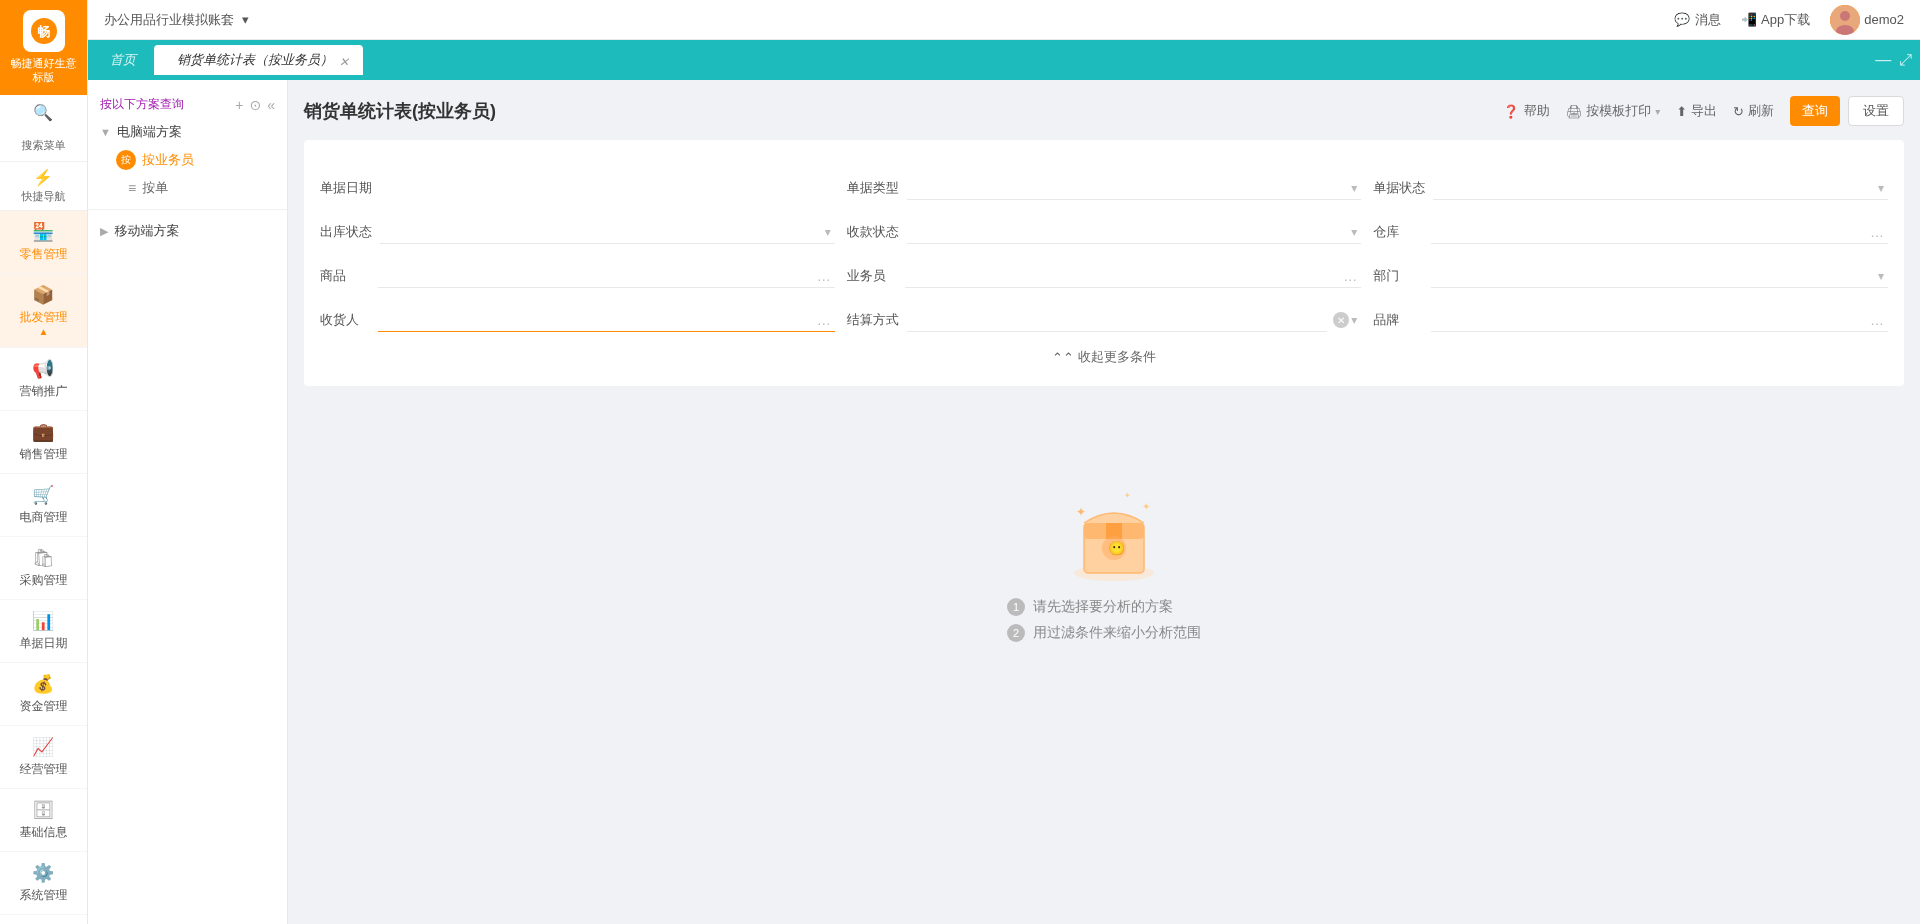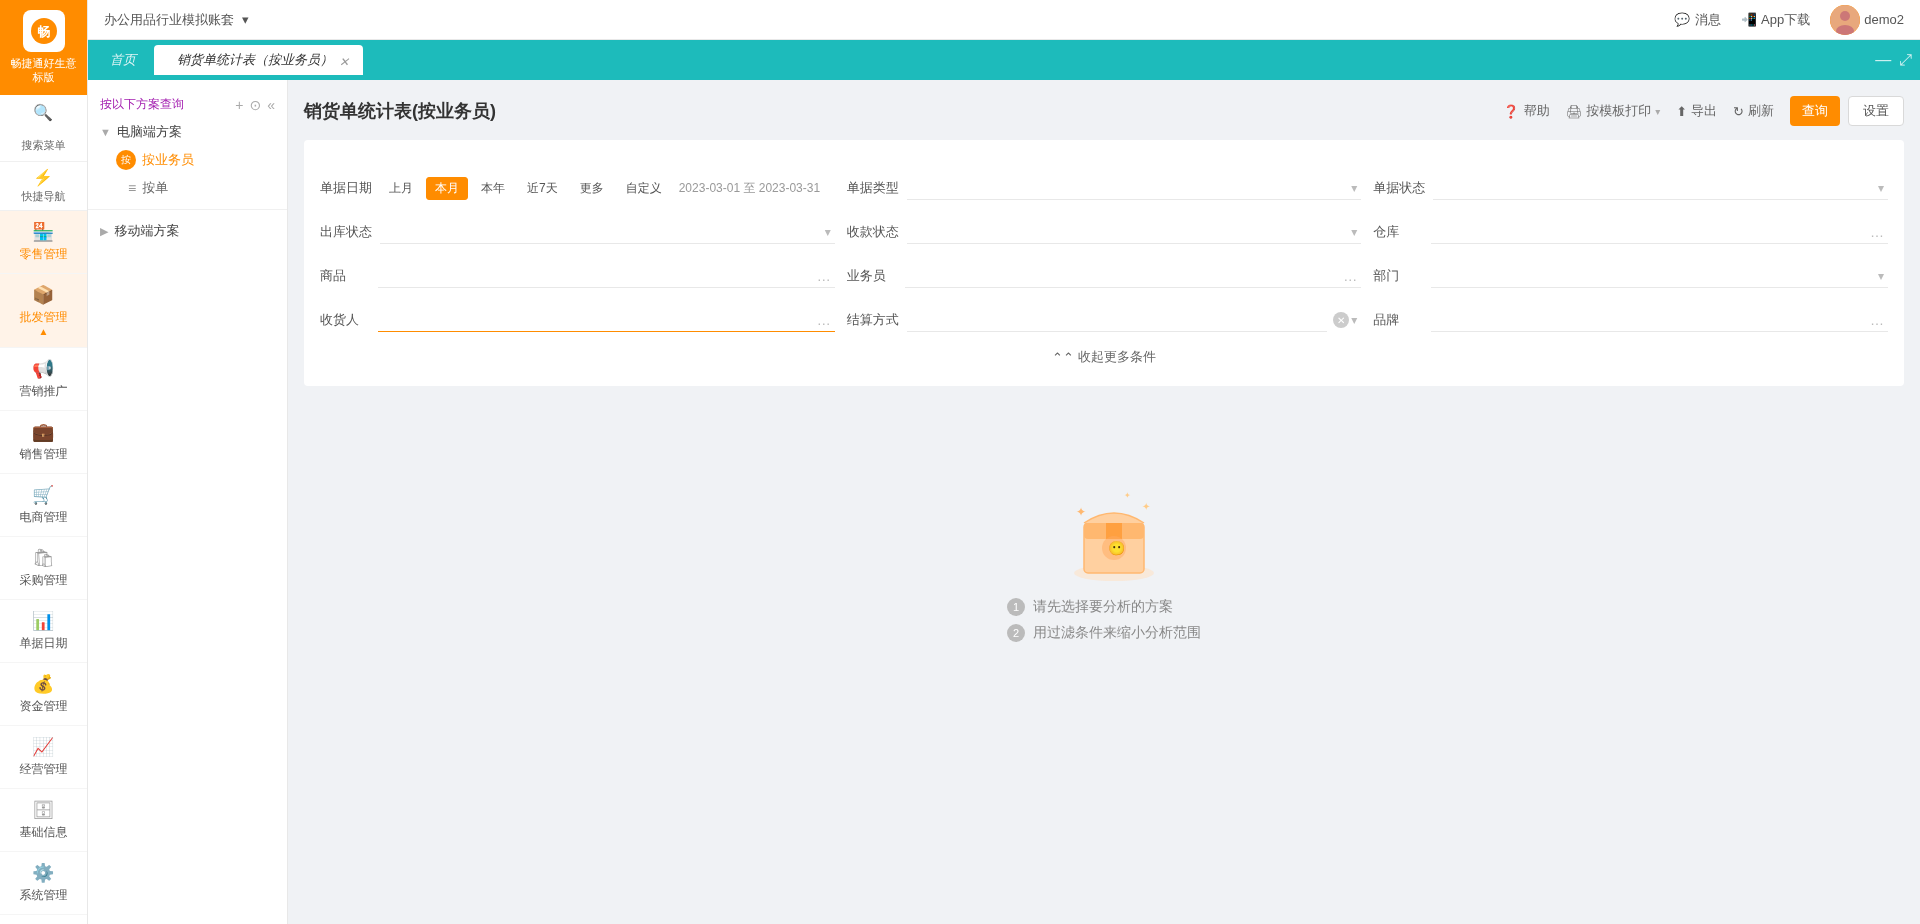--- a/index.html
+++ b/index.html
@@ -291,29 +291,20 @@
             <button class="btn-default">设置</button>
           </div>
         </div>
       </div>
 
       <div class="filter-section">
 
         <div class="filter-row">
           <div class="filter-item">
             <span class="filter-label">单据日期</span>
-            <div class="date-filter">
-              <span class="date-btn">上月</span>
-              <span class="date-btn active">本月</span>
-              <span class="date-btn">本年</span>
-              <span class="date-btn">近7天</span>
-              <span class="date-btn">更多</span>
-              <span class="date-btn">自定义</span>
-              <span class="date-range">2023-03-01 至 2023-03-31</span>
-            </div>
           </div>
           <div class="filter-item">
             <span class="filter-label">单据类型</span>
             <div class="filter-control">
               <input class="filter-select" type="text" readonly="" style="">
               <span class="filter-dropdown-icon">▾</span>
             </div>
           </div>
           <div class="filter-item">
             <span class="filter-label">单据状态</span>

